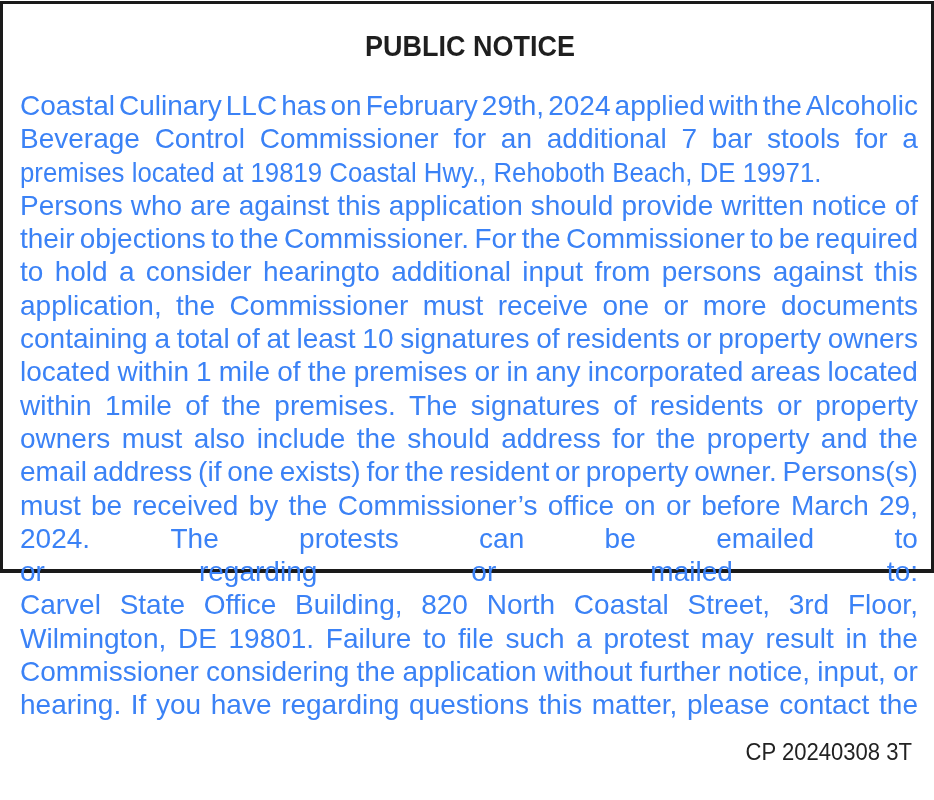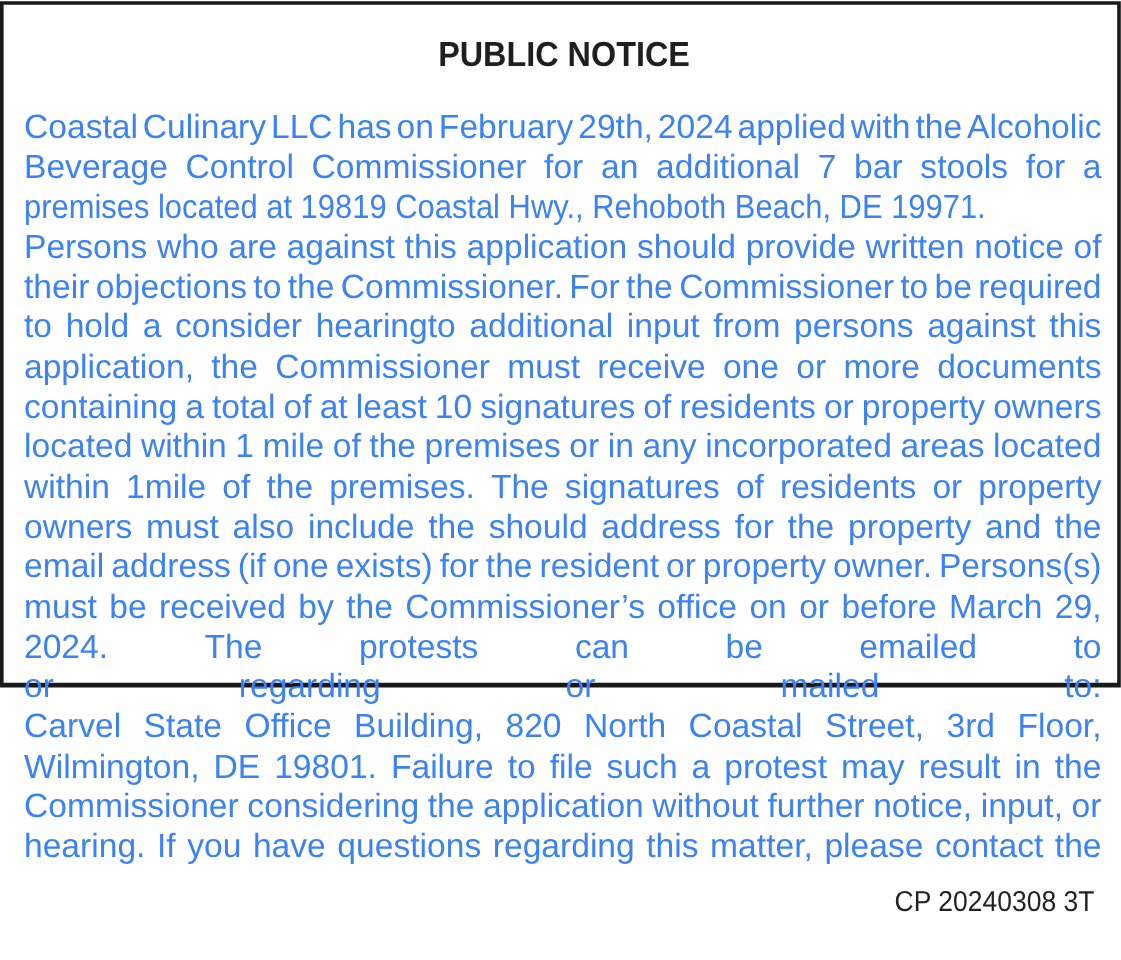--- a/index.html
+++ b/index.html
@@ -274,22 +274,22 @@
         <span>further</span>
         <span>notice,</span>
         <span>input,</span>
         <span>or</span>
       </div>
       <div class="line justify">
         <span>hearing.</span>
         <span>If</span>
         <span>you</span>
         <span>have</span>
+        <span>regarding</span>
         <span>questions</span>
-        <span>regarding</span>
         <span>this</span>
         <span>matter,</span>
         <span>please</span>
         <span>contact</span>
         <span>the</span>
       </div>
     </div>
   <div class="ref">CP 20240308 3T</div>
 </div>
 

